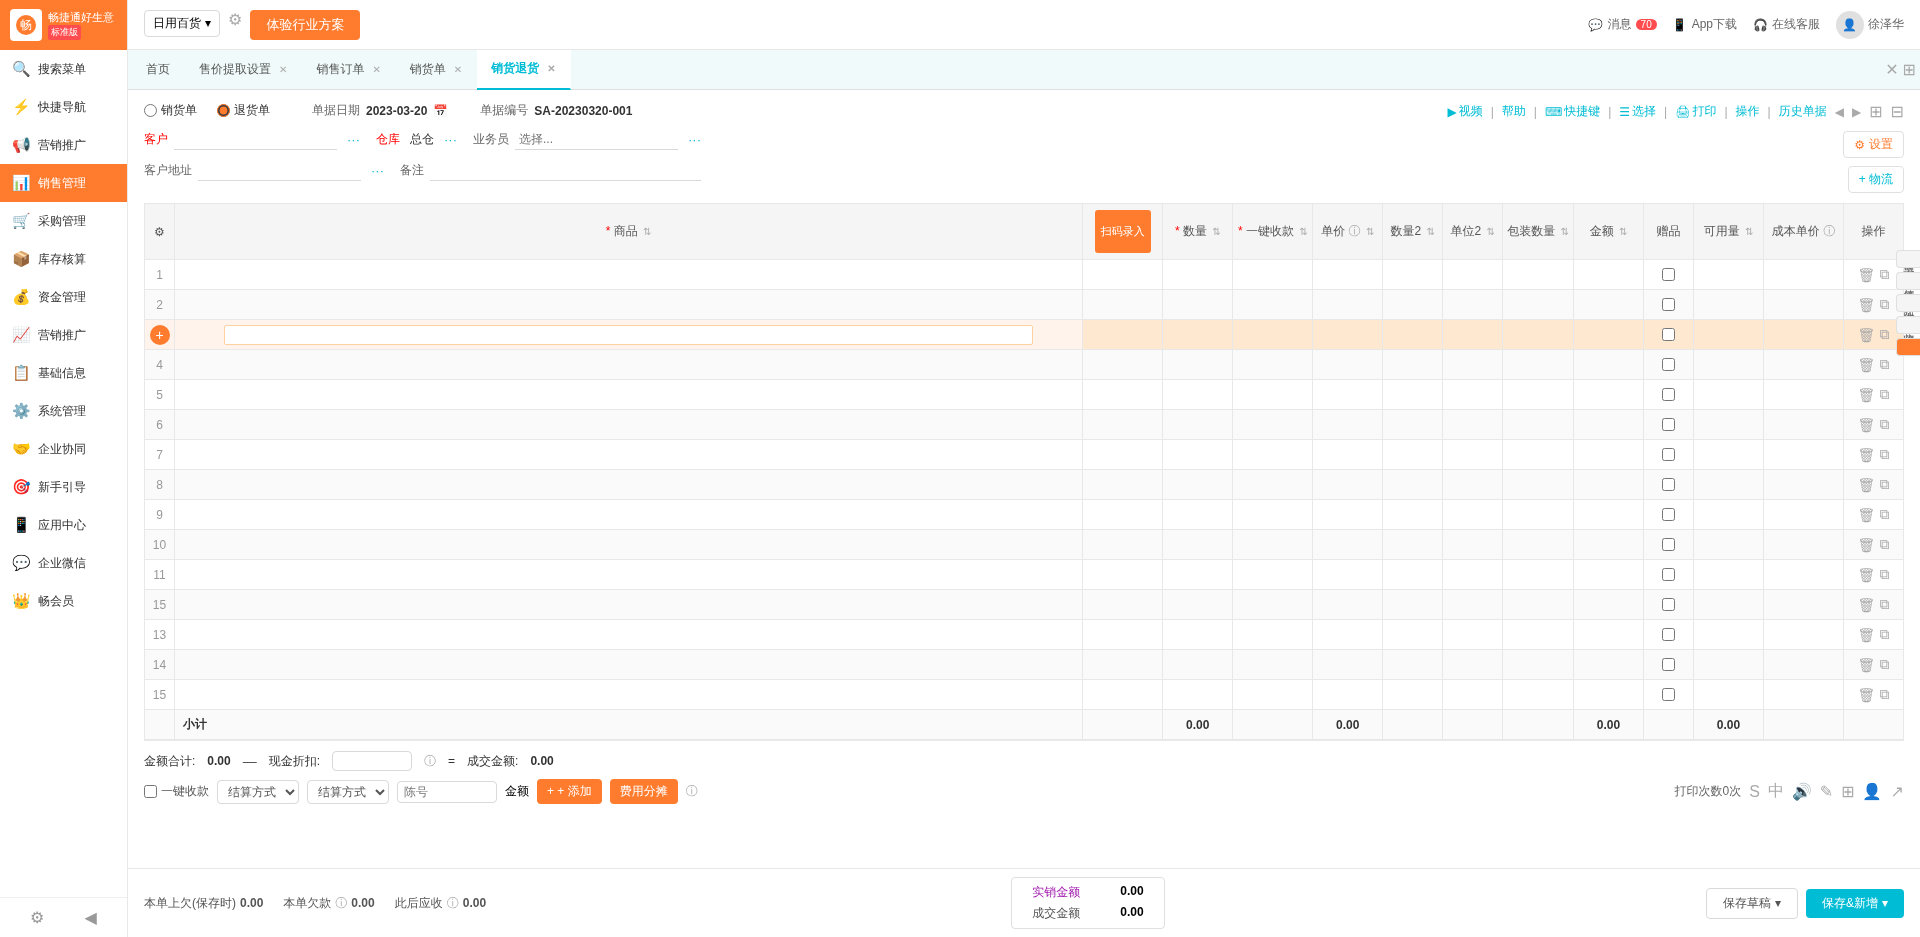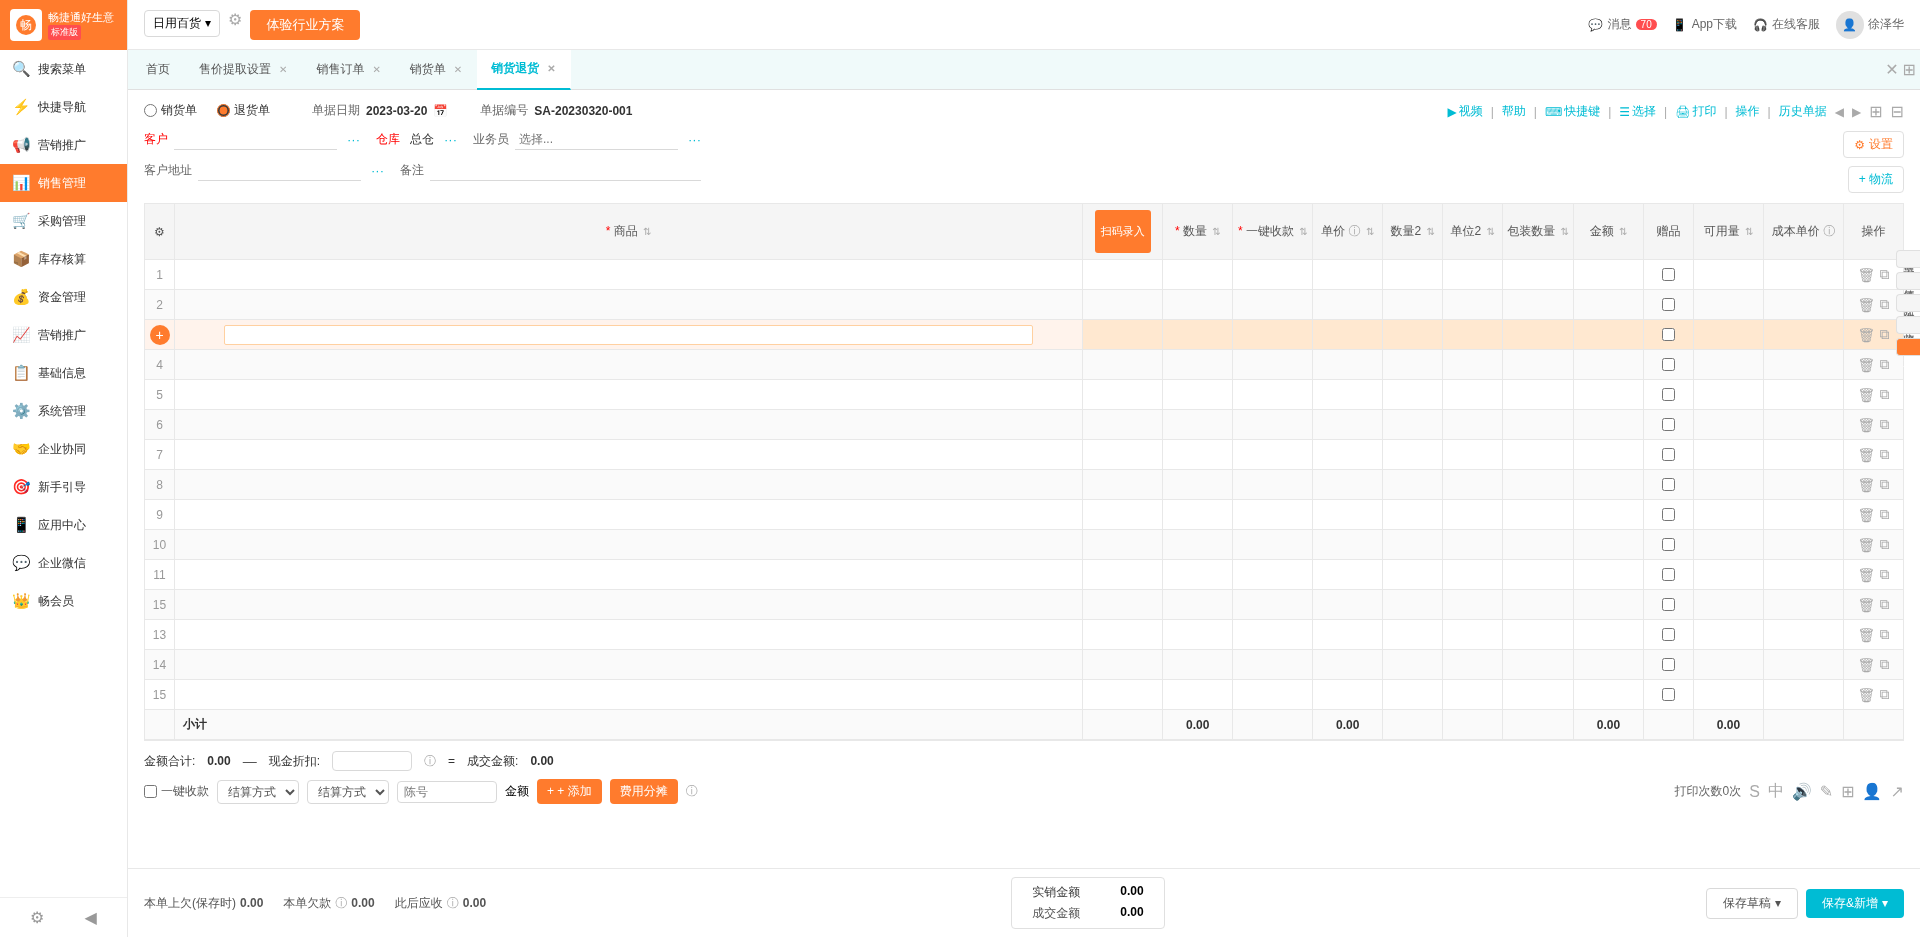--- a/index.html
+++ b/index.html
@@ -871,21 +871,21 @@
       </span>
       <span>
         <span>此后应收</span>
         <span style="color:#aaa">ⓘ</span>
         <span style="font-weight:bold">0.00</span>
       </span>
     </div>
 
     <div style="margin-left:auto;margin-right:16px;background:#fff;border:1px solid #e0e0e0;border-radius:4px;padding:6px 20px;display:flex;flex-direction:column;gap:4px">
       <div style="display:flex;justify-content:space-between;gap:40px">
-        <span style="color:#404040">实销金额</span>
+        <span style="color:#a21caf">实销金额</span>
         <span style="font-weight:bold">0.00</span>
       </div>
       <div style="display:flex;justify-content:space-between;gap:40px">
         <span style="color:#555">成交金额</span>
         <span style="font-weight:bold">0.00</span>
       </div>
     </div>
     <div class="bottom-actions">
       <button class="save-draft-btn">
         <span>保存草稿</span>

